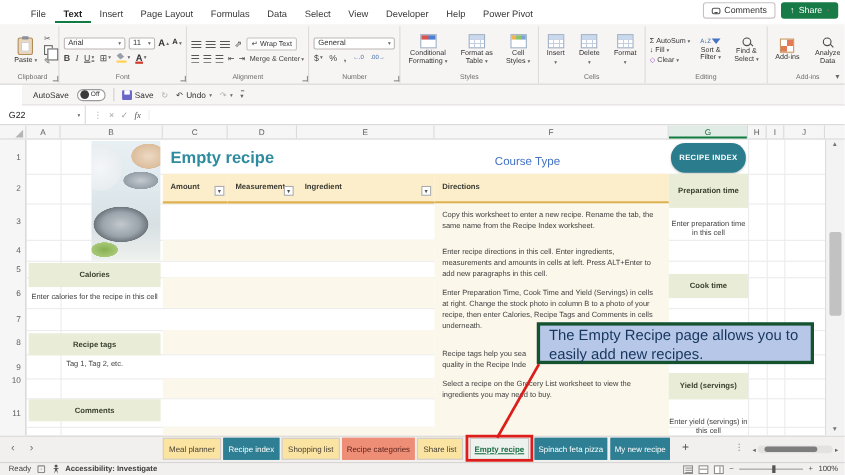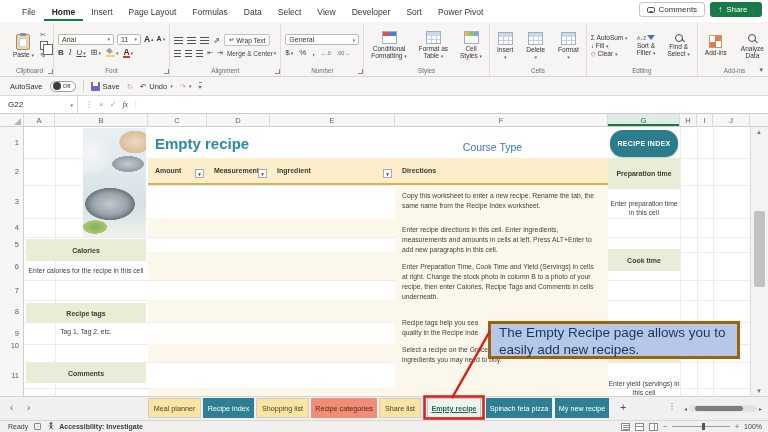--- a/index.html
+++ b/index.html
@@ -1,20 +1,20 @@
 <!DOCTYPE html>
 <html><head>
 <meta charset="utf-8">
 <style>
   * { box-sizing:border-box; margin:0; padding:0; }
   html,body { width:768px; height:432px; overflow:hidden; }
   body { font-family:"Liberation Sans",sans-serif; background:#fff; position:relative; color:#333; }
 
   
-  .tabrow { height:22px; background:#fff; display:flex; align-items:center; padding-left:14px; position:relative; }
+  .tabrow { height:22px; background:#fff; display:flex; align-items:center; padding-left:20px; position:relative; }
   .rtab { font-size:8.5px; color:#383838; padding:5px 8px 4px; cursor:default; white-space:nowrap; }
   .rtab.active { font-weight:bold; box-shadow: inset 0 -2px 0 #107c41; color:#222; }
   .tr-right { position:absolute; right:6px; top:2px; display:flex; gap:5px; align-items:center; }
   .comments-btn { border:1px solid #c8c2c2; border-radius:3px; background:#fff; font-size:8px; padding:2px 7px; display:flex; align-items:center; gap:3px; color:#333; }
   .bubble { width:8px; height:6px; border:1px solid #555; border-radius:2px; position:relative; }
   .bubble::after { content:''; position:absolute; left:1px; bottom:-3px; border:2px solid transparent; border-top-color:#555; }
   .share-btn { background:#187a46; color:#fff; font-size:8px; padding:3px 8px; border-radius:3px; display:flex; gap:4px; align-items:center; }
 
   
   .ribbon { height:55px; background:#f7f4f4; border-bottom:1px solid #d9d4d4; display:flex; padding:2px 2px 0 6px; position:relative; overflow:hidden; }
@@ -46,21 +46,21 @@
   .tbl-icon.cf { background-image: linear-gradient(90deg,#d9534f 0 40%,#4a7fd4 60% 100%), repeating-linear-gradient(90deg,transparent 0 4px,#ffffff88 4px 5px); }
   .stack-sm { display:flex; flex-direction:column; gap:1px; font-size:6.5px; color:#333; }
   .two-line { font-size:6.5px; color:#333; text-align:center; line-height:7px; }
   .ic-search { width:8px; height:8px; border:1.4px solid #4a4a4a; border-radius:50%; position:relative; display:inline-block; }
   .ic-search::after { content:''; position:absolute; width:4px; height:1.4px; background:#4a4a4a; transform:rotate(45deg); right:-3px; bottom:-1px; }
   .funnel { width:0; height:0; border-left:4px solid transparent; border-right:4px solid transparent; border-top:5px solid #4472c4; display:inline-block; }
   .ic-addins { width:13px; height:13px; background: conic-gradient(#e07b54 0 25%, #fff 0 50%, #e07b54 0 75%, #fff 0); border:1px solid #c96; }
   .collapse { position:absolute; right:5px; bottom:2px; font-size:7px; color:#666; }
 
   
-  .qat { height:19px; background:#f7f4f4; border-bottom:1px solid #ddd8d8; display:flex; align-items:center; gap:7px; padding-left:10px; font-size:7.5px; color:#333; }
+  .qat { height:19px; background:#f7f4f4; border-bottom:1px solid #ddd8d8; display:flex; align-items:center; gap:7px; padding-left:10px; font-size:7.5px; color:#333;margin-left:20px; }
   .toggle { width:26px; height:11px; border:1px solid #9a9a9a; border-radius:6px; background:#fff; display:flex; align-items:center; gap:2px; padding:0 2px; }
   .knob { width:8px; height:8px; border-radius:50%; background:#3b3b3b; }
   .toggle .state { font-size:6px; color:#333; }
   .ic-save { width:9px; height:9px; background:#6a67c9; position:relative; border-radius:1px; }
   .ic-save::after { content:''; position:absolute; top:0; left:2px; width:5px; height:4px; background:#fff; }
   .vsep { width:1px; height:12px; background:#d5cfcf; }
   .dim { color:#b5adad; }
 
   
   .fbar { height:18px; background:#fff; border-bottom:1px solid #cfcbcb; display:flex; align-items:center; }
@@ -84,28 +84,28 @@
   .hint { position:absolute; font-size:6.8px; color:#3f3f3f; text-align:center; line-height:9px; z-index:2; }
   .photo { position:absolute; left:83px; top:1px; width:63px; height:109px; z-index:2; border-radius:1px;
     background:
       radial-gradient(ellipse 26px 13px at 45px 36px, #c4cad0 0%, #949ea6 60%, transparent 62%),
       radial-gradient(ellipse 34px 22px at 27px 76px, #c2c9ce 0%, #9aa3ab 50%, #6f777e 72%, transparent 74%),
       radial-gradient(ellipse 20px 11px at 12px 99px, #86b050 0%, #a8c877 60%, transparent 62%),
       radial-gradient(ellipse 22px 16px at 52px 14px, #ecd9c4 0%, #dcbd9b 70%, transparent 72%),
       radial-gradient(ellipse 28px 30px at 8px 24px, #f4f6f8 0%, #e9edf0 70%, transparent 72%),
       linear-gradient(180deg, #e9f0f4 0%, #dfe9ee 40%, #d8e0e3 70%, #eef2ee 100%); }
   .sheet-title { position:absolute; left:155px; top:8px; font-size:15px; font-weight:bold; color:#2e8ba0; z-index:2; }
-  .course { position:absolute; left:386px; width:213px; top:14px; text-align:center; font-size:10.5px; color:#4472c4; z-index:2; }
+  .course { position:absolute; left:373px; width:213px; top:14px; text-align:center; font-size:10.5px; color:#4472c4; z-index:2; }
   .ri-btn { position:absolute; left:610px; top:3px; width:68px; height:27px; border-radius:13px; background:#2b7d8e; color:#fff; font-size:7px; font-weight:bold; letter-spacing:.3px; display:flex; align-items:center; justify-content:center; z-index:2; box-shadow:0 1px 2px rgba(0,0,0,.25); }
   .thdr { position:absolute; top:31px; height:27px; background:#fdeecb; border-bottom:2.5px solid #ddb04e; font-size:7px; font-weight:bold; color:#3b3b33; display:flex; align-items:center; padding-left:7px; z-index:2; }
   .fbtn { position:absolute; right:3px; bottom:5px; width:9px; height:9px; background:#fff; border:1px solid #ababab; font-size:5px; color:#555; display:flex; align-items:center; justify-content:center; }
   .band { position:absolute; left:148px; width:247px; background:#fbf7ea; z-index:1; }
   .fcol { position:absolute; left:395px; top:58px; width:213px; height:211px; background:#fbf7ea; z-index:2; }
   .para { position:absolute; left:7px; width:198px; font-size:6.8px; line-height:10px; color:#3f3f3f; }
-  .callout { position:absolute; left:488px; top:166px; width:252px; height:38px; background:#b6c7e8; border:3px solid #a16207; z-index:6; font-size:13.5px; line-height:16.5px; color:#17365d; padding:1px 8px;margin-top:28px; }
+  .callout { position:absolute; left:488px; top:166px; width:252px; height:38px; background:#b6c7e8; border:3px solid #14532d; z-index:6; font-size:13.5px; line-height:16.5px; color:#17365d; padding:1px 8px; }
   .vscroll { position:absolute; left:750px; top:0; width:18px; height:269px; background:#f3f3f3; border-left:1px solid #dcdcdc; z-index:3; }
   .vthumb { position:absolute; left:3px; top:84px; width:11px; height:76px; background:#c2c2c2; border-radius:2px; }
   .varr { position:absolute; left:5px; font-size:6px; color:#777; }
 
   
   .stabs { height:24px; background:#f2efef; border-top:1px solid #d8d4d4; position:relative; }
   .snav { position:absolute; top:5px; font-size:10px; color:#6e6e6e; }
   .stab { position:absolute; top:1px; height:20px; display:flex; align-items:center; justify-content:center; font-size:7.2px; white-space:nowrap; overflow:hidden; border:1px solid #d0cccc; }
   .stab.gray { background:#d9d9d9; color:#333; }
   .stab.yellow { background:#fbe3a2; color:#4a4234; }
@@ -130,29 +130,29 @@
   .vico.v3 { background:linear-gradient(#8d8d8d 0 0) 4px 0/1px 100% no-repeat,#fff; }
   .ztrack { width:58px; height:1px; background:#9c9c9c; position:relative; }
   .zthumb { position:absolute; left:30px; top:-3px; width:2.5px; height:7px; background:#555; }
   .annot { position:absolute; inset:0; z-index:50; pointer-events:none; }
 </style>
 </head>
 <body>
 
 <div class="tabrow">
   <div class="rtab">File</div>
-  <div class="rtab active">Home</div>
+  <div class="rtab active">Text</div>
   <div class="rtab">Insert</div>
   <div class="rtab">Page Layout</div>
   <div class="rtab">Formulas</div>
   <div class="rtab">Data</div>
   <div class="rtab">Select</div>
   <div class="rtab">View</div>
   <div class="rtab">Developer</div>
-  <div class="rtab">Sort</div>
+  <div class="rtab">Help</div>
   <div class="rtab">Power Pivot</div>
   <div class="tr-right">
     <div class="comments-btn">
       <span class="bubble"></span>
       <span>Comments</span>
     </div>
     <div class="share-btn">
       <span>↑</span>
       <span>Share</span>
       <span class="caret">▾</span>

